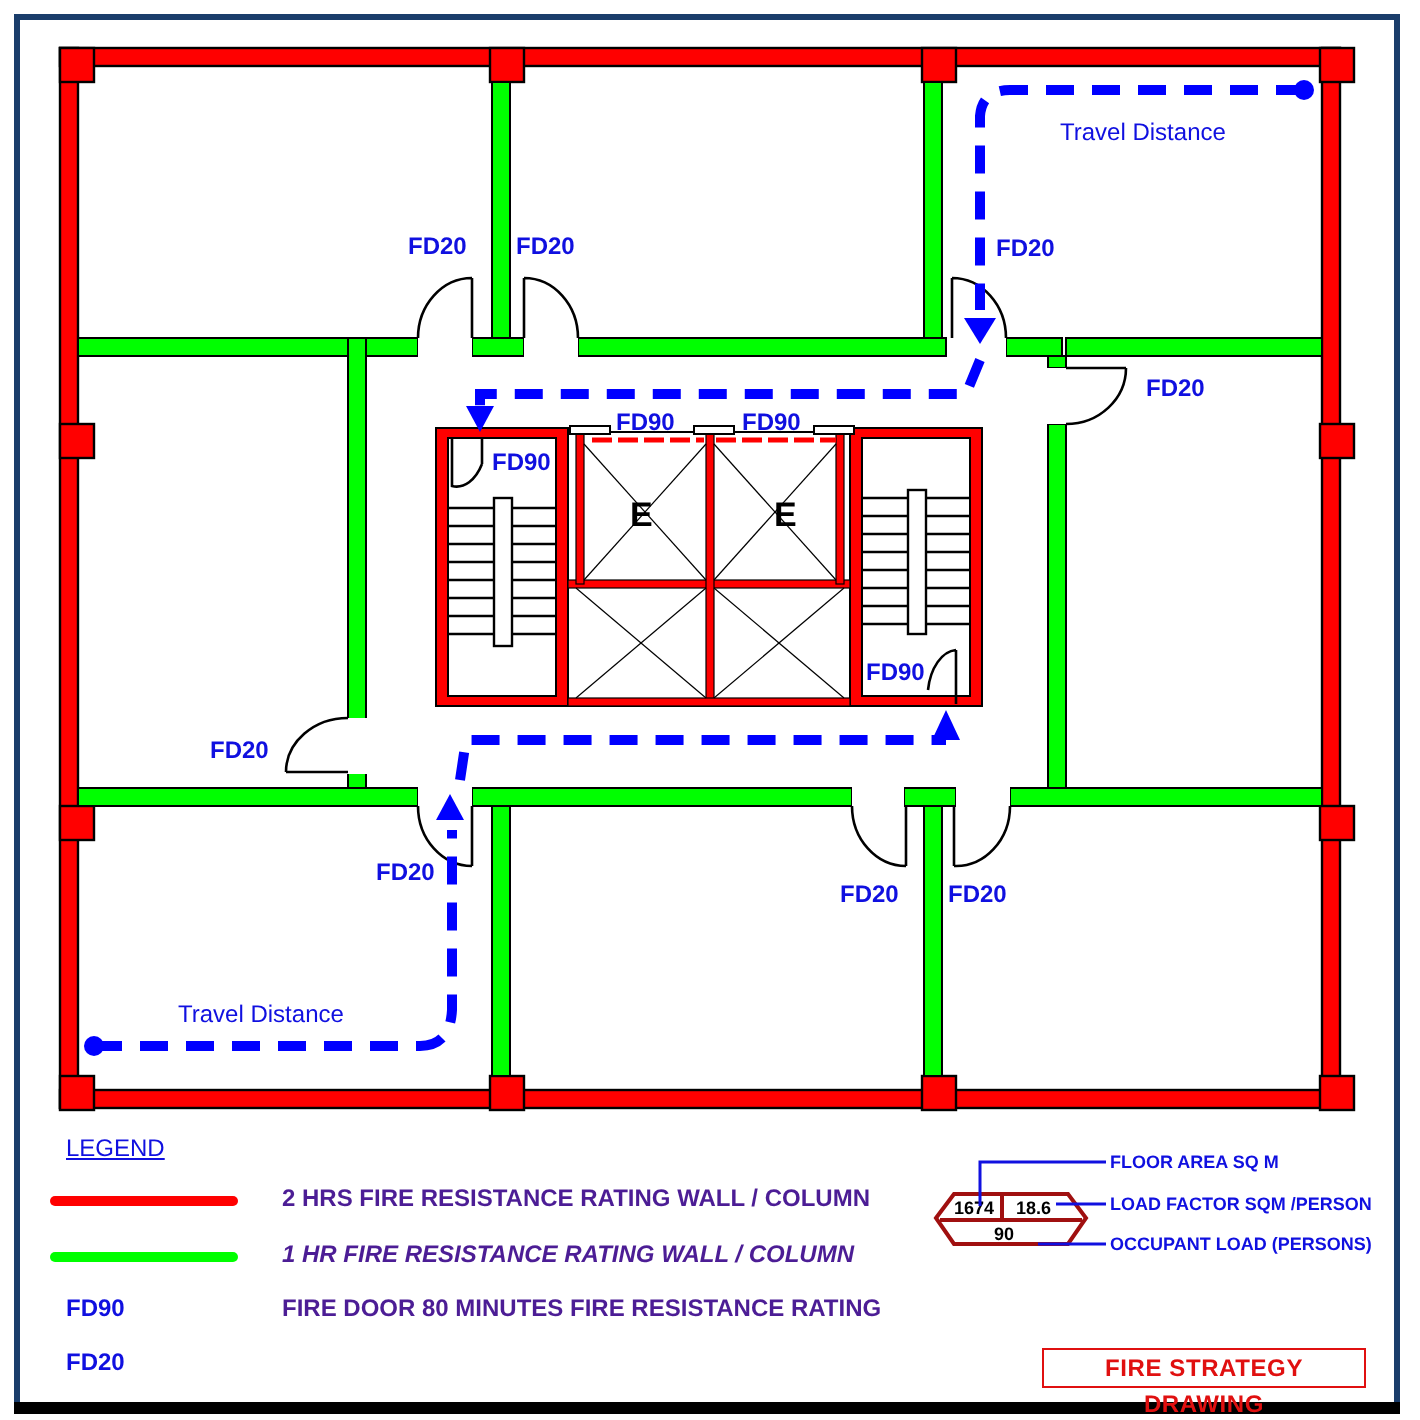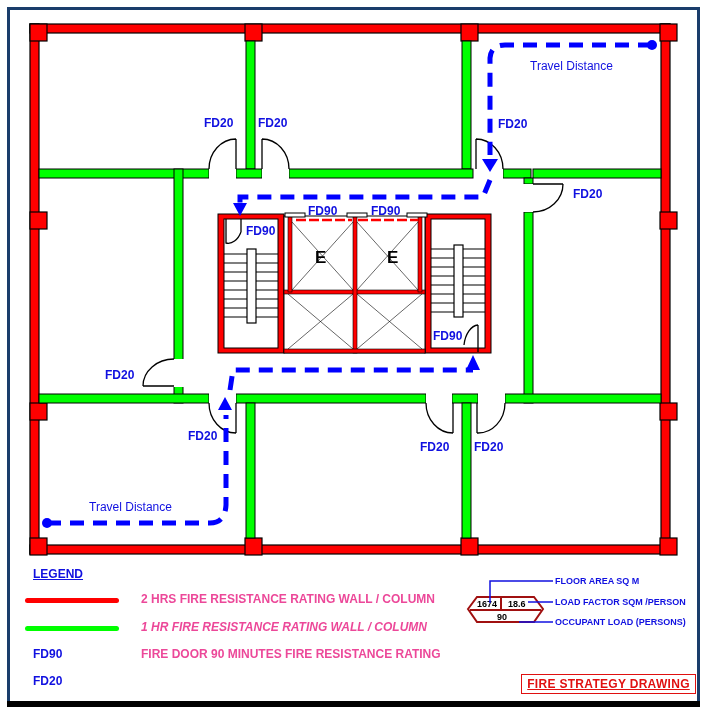--- a/index.html
+++ b/index.html
@@ -3,26 +3,26 @@
 <meta charset="utf-8">
 <style>
   html, body { margin: 0; padding: 0; background: #ffffff; }
   body { width: 710px; height: 710px; position: relative; overflow: hidden; font-family: "Liberation Sans", sans-serif; }
   .frame { position: absolute; left: 7px; top: 7px; width: 693px; height: 696px; border-left: 3px solid #1a3d6b; border-top: 3px solid #1a3d6b; border-right: 3px solid #1a3d6b; box-sizing: border-box; }
   .frame-bottom { position: absolute; left: 7px; top: 701px; width: 693px; height: 6px; background: #000; }
   svg.plan { position: absolute; left: 0; top: 0; }
   .lbl { font-family: "Liberation Sans", sans-serif; font-weight: bold; font-size: 12px; fill: #1010e0; }
   .lbl-td { font-family: "Liberation Sans", sans-serif; font-size: 12px; fill: #1010e0; }
   .elev { font-family: "Liberation Sans", sans-serif; font-weight: bold; font-size: 17px; fill: #000; }
-  .legend-title { position: absolute; left: 33px; top: 567px; font-size: 12px; font-weight: bold; color: #1010e0; text-decoration: underline; }
+  .legend-title { position: absolute; left: 33px; top: 567px; font-size: 12px; font-weight: normal; color: #1010e0; text-decoration: underline; }
   .legend-row { position: absolute; left: 0; width: 470px; height: 16px; }
   .legend-swatch-line { position: absolute; left: 25px; top: 6px; width: 94px; height: 5px; border-radius: 3px; }
   .legend-code { position: absolute; left: 33px; top: 0; font-size: 12px; font-weight: bold; color: #1010e0; }
-  .legend-text { position: absolute; left: 141px; top: 0; font-size: 12px; font-weight: bold; color: #ec4899; white-space: nowrap; }
-  .title-block { position: absolute; left: 521px; top: 674px; width: 175px; height: 20px; border: 1px solid #e01010; box-sizing: border-box; color: #e01010; font-size: 12px; font-weight: bold; text-align: center; line-height: 18px; letter-spacing: 0.3px; text-decoration: underline; }
+  .legend-text { position: absolute; left: 141px; top: 0; font-size: 12px; font-weight: bold; color: #4c1d95; white-space: nowrap; }
+  .title-block { position: absolute; left: 521px; top: 674px; width: 162px; height: 20px; border: 1px solid #e01010; box-sizing: border-box; color: #e01010; font-size: 12px; font-weight: bold; text-align: center; line-height: 18px; letter-spacing: 0.3px; }
   .key-text { font-family: "Liberation Sans", sans-serif; font-size: 9px; font-weight: bold; fill: #1010e0; }
   .key-val { font-family: "Liberation Sans", sans-serif; font-size: 9px; font-weight: bold; fill: #000; }
 </style>
 </head>
 <body>
 
 <div class="frame"></div>
 <div class="frame-bottom"></div>
 
 <svg class="plan" width="710" height="710" viewBox="0 0 710 710">
@@ -216,19 +216,19 @@
 <div class="legend-row" style="top:592px;">
   <div class="legend-swatch-line" style="background:#ff0000;"></div>
   <span class="legend-text">2 HRS FIRE RESISTANCE RATING WALL / COLUMN</span>
 </div>
 <div class="legend-row" style="top:620px;font-style:italic;">
   <div class="legend-swatch-line" style="background:#00ff00;"></div>
   <span class="legend-text">1 HR FIRE RESISTANCE RATING WALL / COLUMN</span>
 </div>
 <div class="legend-row" style="top:647px;">
   <span class="legend-code">FD90</span>
-  <span class="legend-text">FIRE DOOR 90 MINUTES FIRE RESISTANCE RATING</span>
+  <span class="legend-text">FIRE DOOR 80 MINUTES FIRE RESISTANCE RATING</span>
 </div>
 <div class="legend-row" style="top:674px;">
   <span class="legend-code">FD20</span>
 </div>
 
 <div class="title-block">FIRE STRATEGY DRAWING</div>
 
 </body></html>

